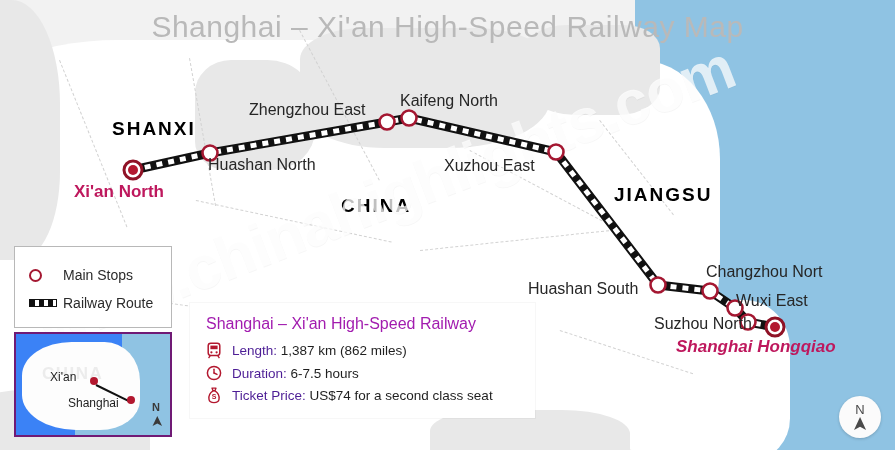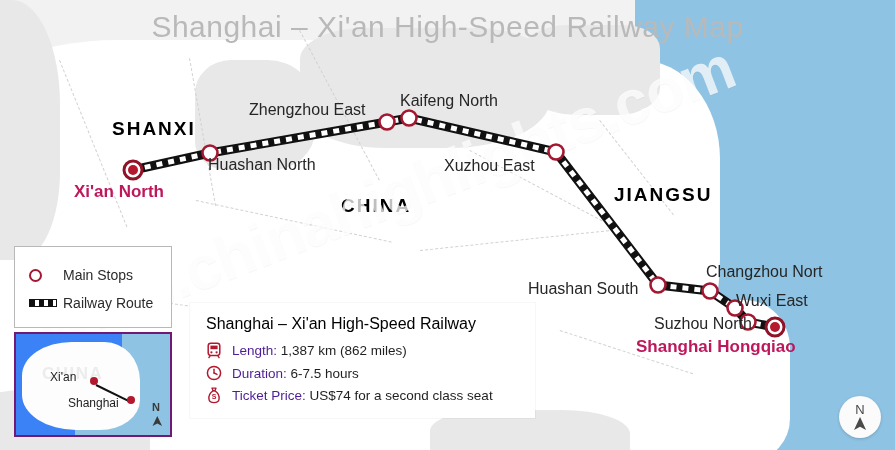--- a/index.html
+++ b/index.html
@@ -196,21 +196,21 @@
     position: absolute;
     left: 190px; top: 303px;
     width: 345px;
     background: #ffffff;
     box-sizing: border-box;
     padding: 12px 16px 14px 16px;
     box-shadow: 0 0 0 1px rgba(0,0,0,0.03);
   }
   .info-title {
     font-size: 16px;
-    color: #000000;
+    color: #a21caf;
     margin-bottom: 9px;
     white-space: nowrap;
   }
   .info-row {
     display: flex;
     align-items: center;
     margin-top: 6px;
   }
   .info-icon {
     width: 26px;
@@ -314,21 +314,21 @@
   <div>
     <div class="st-label terminus" style="left:74px;  top:182px;">Xi'an North</div>
     <div class="st-label" style="left:208px; top:156px;">Huashan North</div>
     <div class="st-label" style="left:249px; top:101px;">Zhengzhou East</div>
     <div class="st-label" style="left:400px; top:92px;">Kaifeng North</div>
     <div class="st-label" style="left:444px; top:157px;">Xuzhou East</div>
     <div class="st-label" style="left:528px; top:280px;">Huashan South</div>
     <div class="st-label" style="left:706px; top:263px;">Changzhou Nort</div>
     <div class="st-label" style="left:736px; top:292px;">Wuxi East</div>
     <div class="st-label" style="left:624px; top:315px;margin-left:30px;">Suzhou North</div>
-    <div class="st-label terminus" style="left:636px; top:337px;">Shanghai Hongqiao</div>
+    <div class="st-label terminus" style="left:676px; top:337px;font-style:italic;">Shanghai Hongqiao</div>
   </div>
 
   <div class="legend-box">
     <div class="legend-row">
       <span class="legend-sym">
         <span class="legend-circle"></span>
       </span>
       <span class="legend-text">Main Stops</span>
     </div>
     <div class="legend-row">

